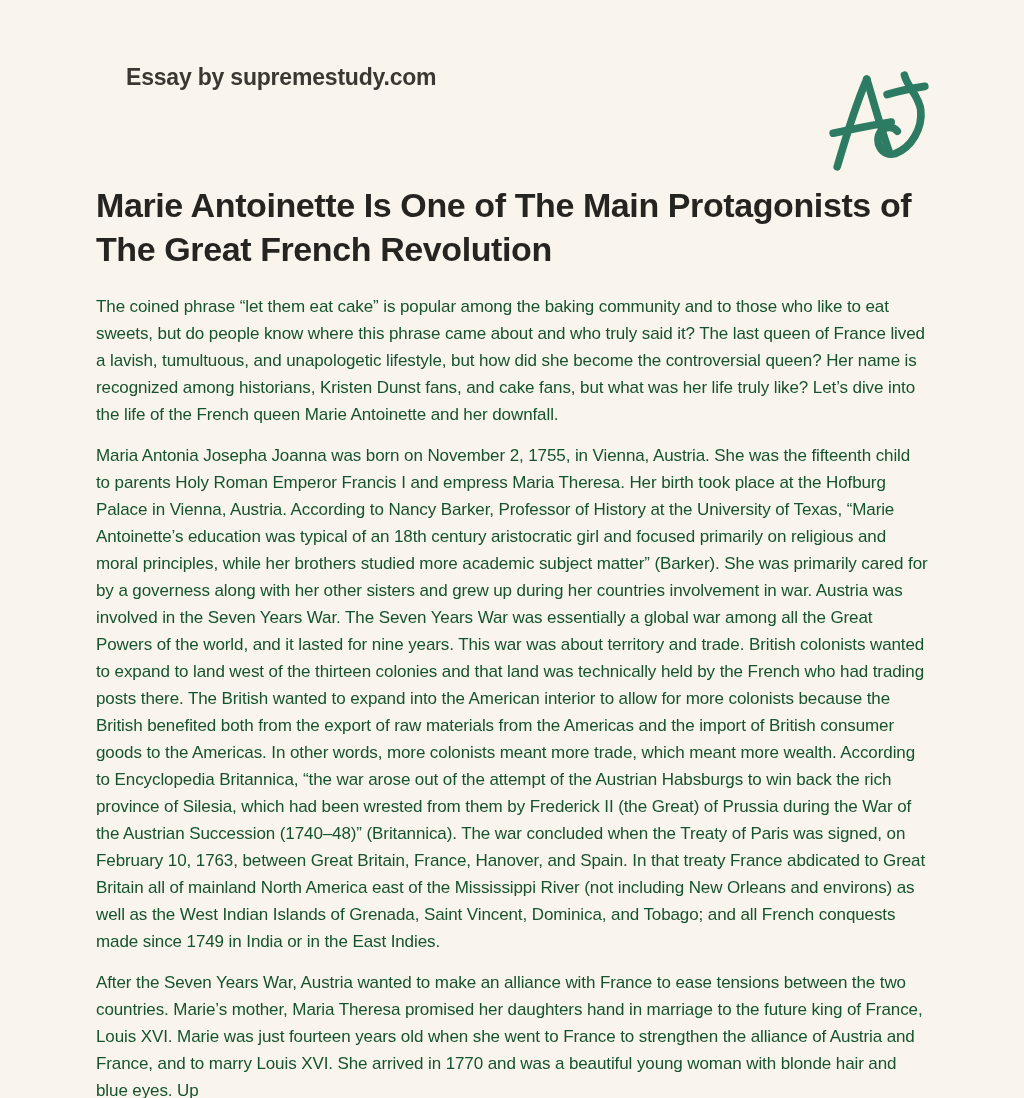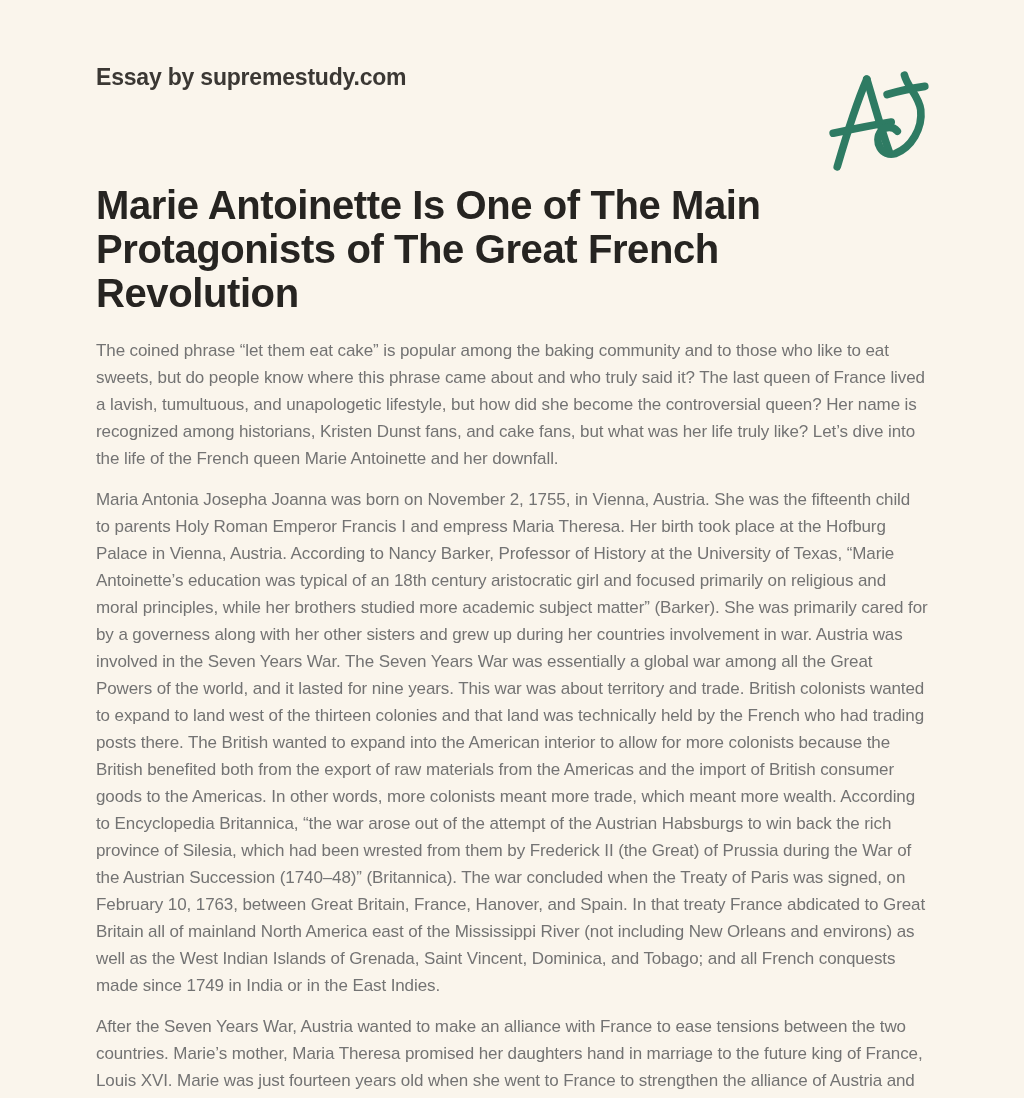--- a/index.html
+++ b/index.html
@@ -9,21 +9,21 @@
     overflow: hidden;
     background: #faf5ec;
     font-family: "Liberation Sans", sans-serif;
   }
   .page {
     position: relative;
     width: 1024px;
     height: 1098px;
     padding: 62px 96px 0 96px;
   }
-  .header { position: relative; }
+  .header { position: relative; margin-left: 30px; }
   .site-title {
     font-size: 23px;
     font-weight: 700;
     color: #3b3834;
     letter-spacing: -0.2px;
     margin-top: 2px;
   }
   .source-line {
     margin-top: 26px;
     max-width: 680px;
@@ -39,32 +39,32 @@
   }
   .logo {
     position: absolute;
     top: 2px;
     right: -8px;
     width: 112px;
     height: 112px;
   }
   .essay-title {
     margin-top: 92px;
-    font-size: 40px;
+    font-size: 34px;
     line-height: 44px;
     font-weight: 700;
     letter-spacing: -0.4px;
     color: #262421;
     max-width: 840px;
   }
   .essay-body { margin-top: 22px; }
   .essay-body p {
     font-size: 17px;
     line-height: 27px;
-    color: #737373;
+    color: #14532d;
     letter-spacing: -0.1px;
     margin-bottom: 14px;
     max-width: 836px;
   }
 </style>
 </head>
 <body>
 
 <div class="page">
 

